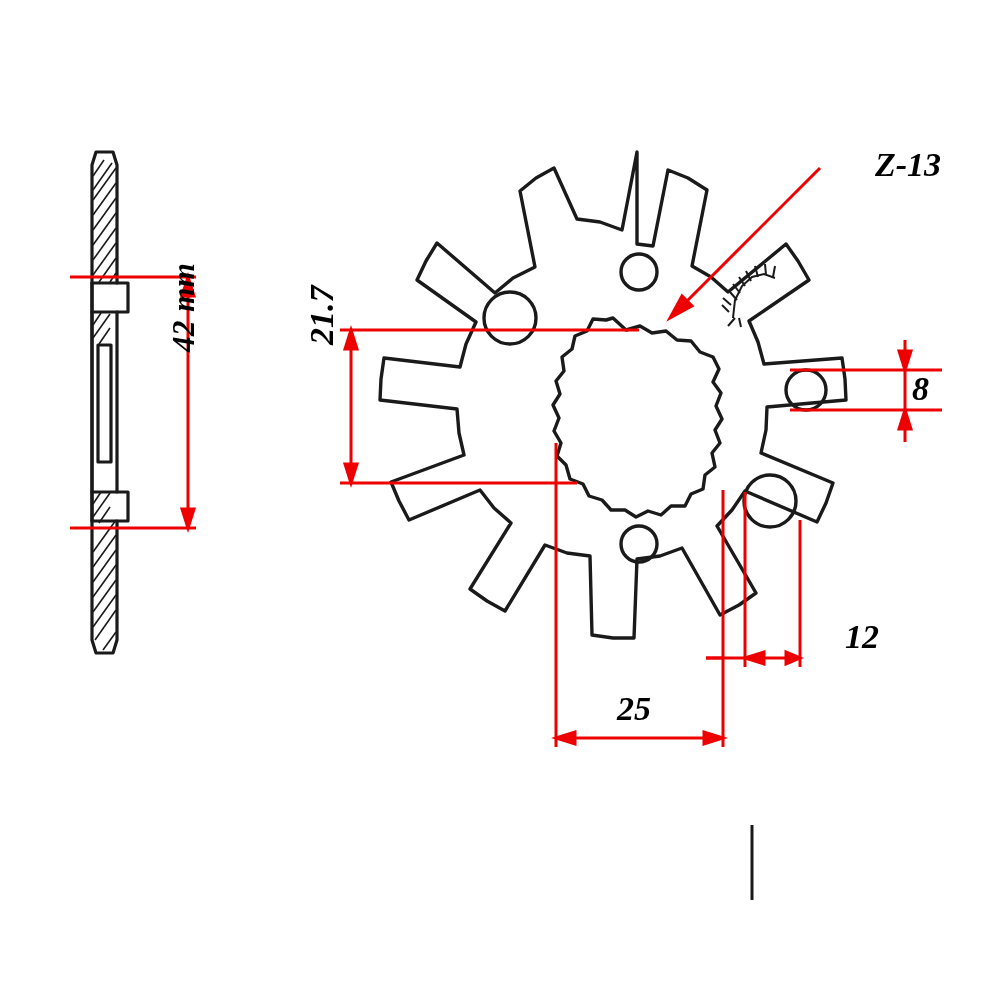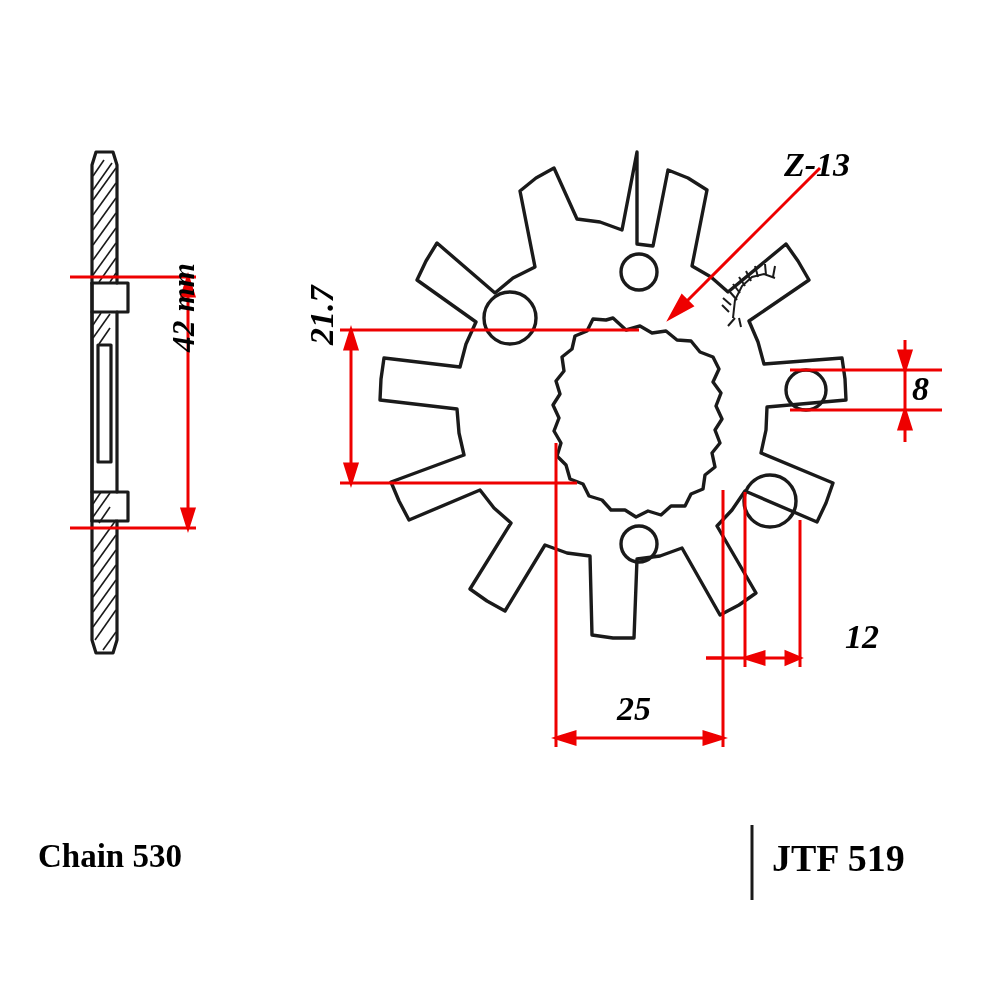--- a/index.html
+++ b/index.html
@@ -81,21 +81,21 @@
     top: 618px;
     font-size: 34px;
     margin-left: 32px;
   }
   #label-8 {
     left: 912px;
     top: 370px;
     font-size: 34px;
   }
   #label-z13 {
-    left: 784px;
+    left: 875px;
     top: 146px;
     font-size: 34px;
   }
 </style>
 </head>
 <body>
 
 <div id="stage">
 
   <svg id="drawing" viewBox="0 0 1000 1000">
@@ -243,22 +243,20 @@
       <line x1="790" y1="370" x2="942" y2="370"></line>
       <line x1="790" y1="410" x2="942" y2="410"></line>
       <line x1="905" y1="340" x2="905" y2="442"></line>
       <polygon points="905,370 899,351 911,351"></polygon>
       <polygon points="905,410 899,429 911,429"></polygon>
     </g>
 
     <line x1="752" y1="825" x2="752" y2="900" stroke="#1a1a1a" stroke-width="3"></line>
   </svg>
 
-  <div class="label" id="label-chain">Chain 530</div>
-  <div class="label" id="label-part">JTF 519</div>
 
   <div class="dim-label" id="label-42mm">42 mm</div>
   <div class="dim-label" id="label-217">21.7</div>
   <div class="dim-label" id="label-25">25</div>
   <div class="dim-label" id="label-12">12</div>
   <div class="dim-label" id="label-8">8</div>
   <div class="dim-label" id="label-z13">Z-13</div>
 
 </div>
 

